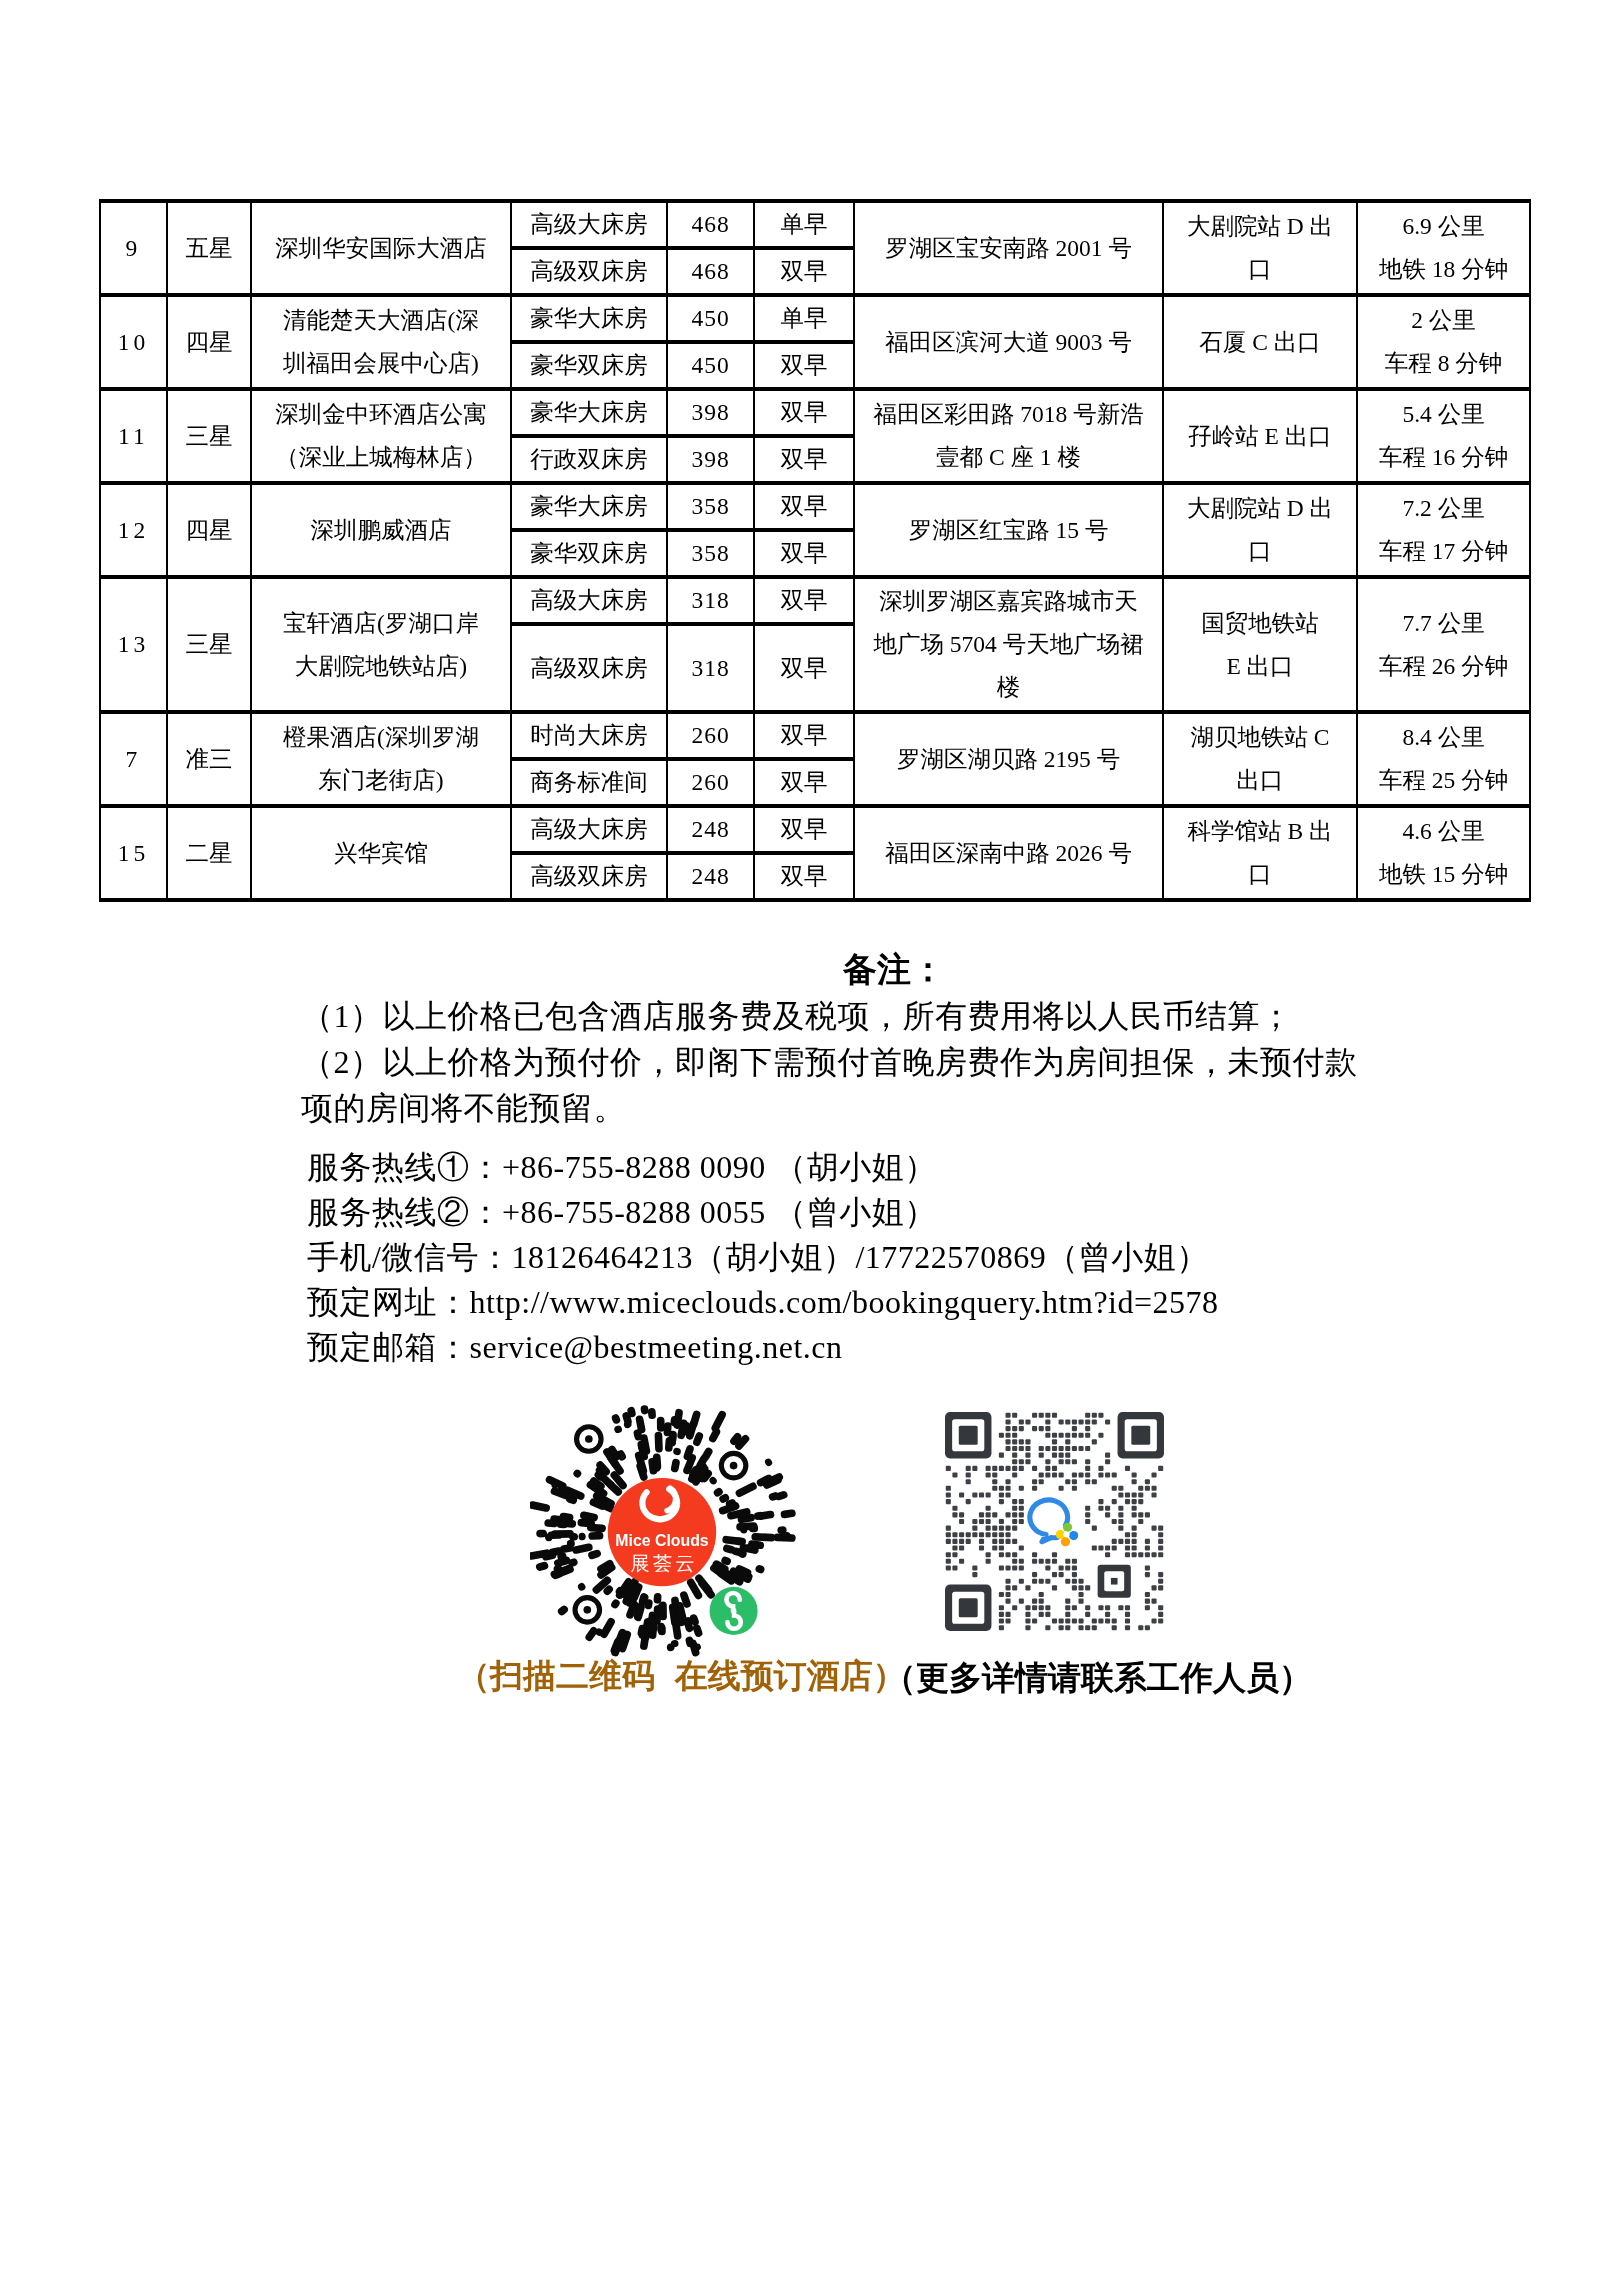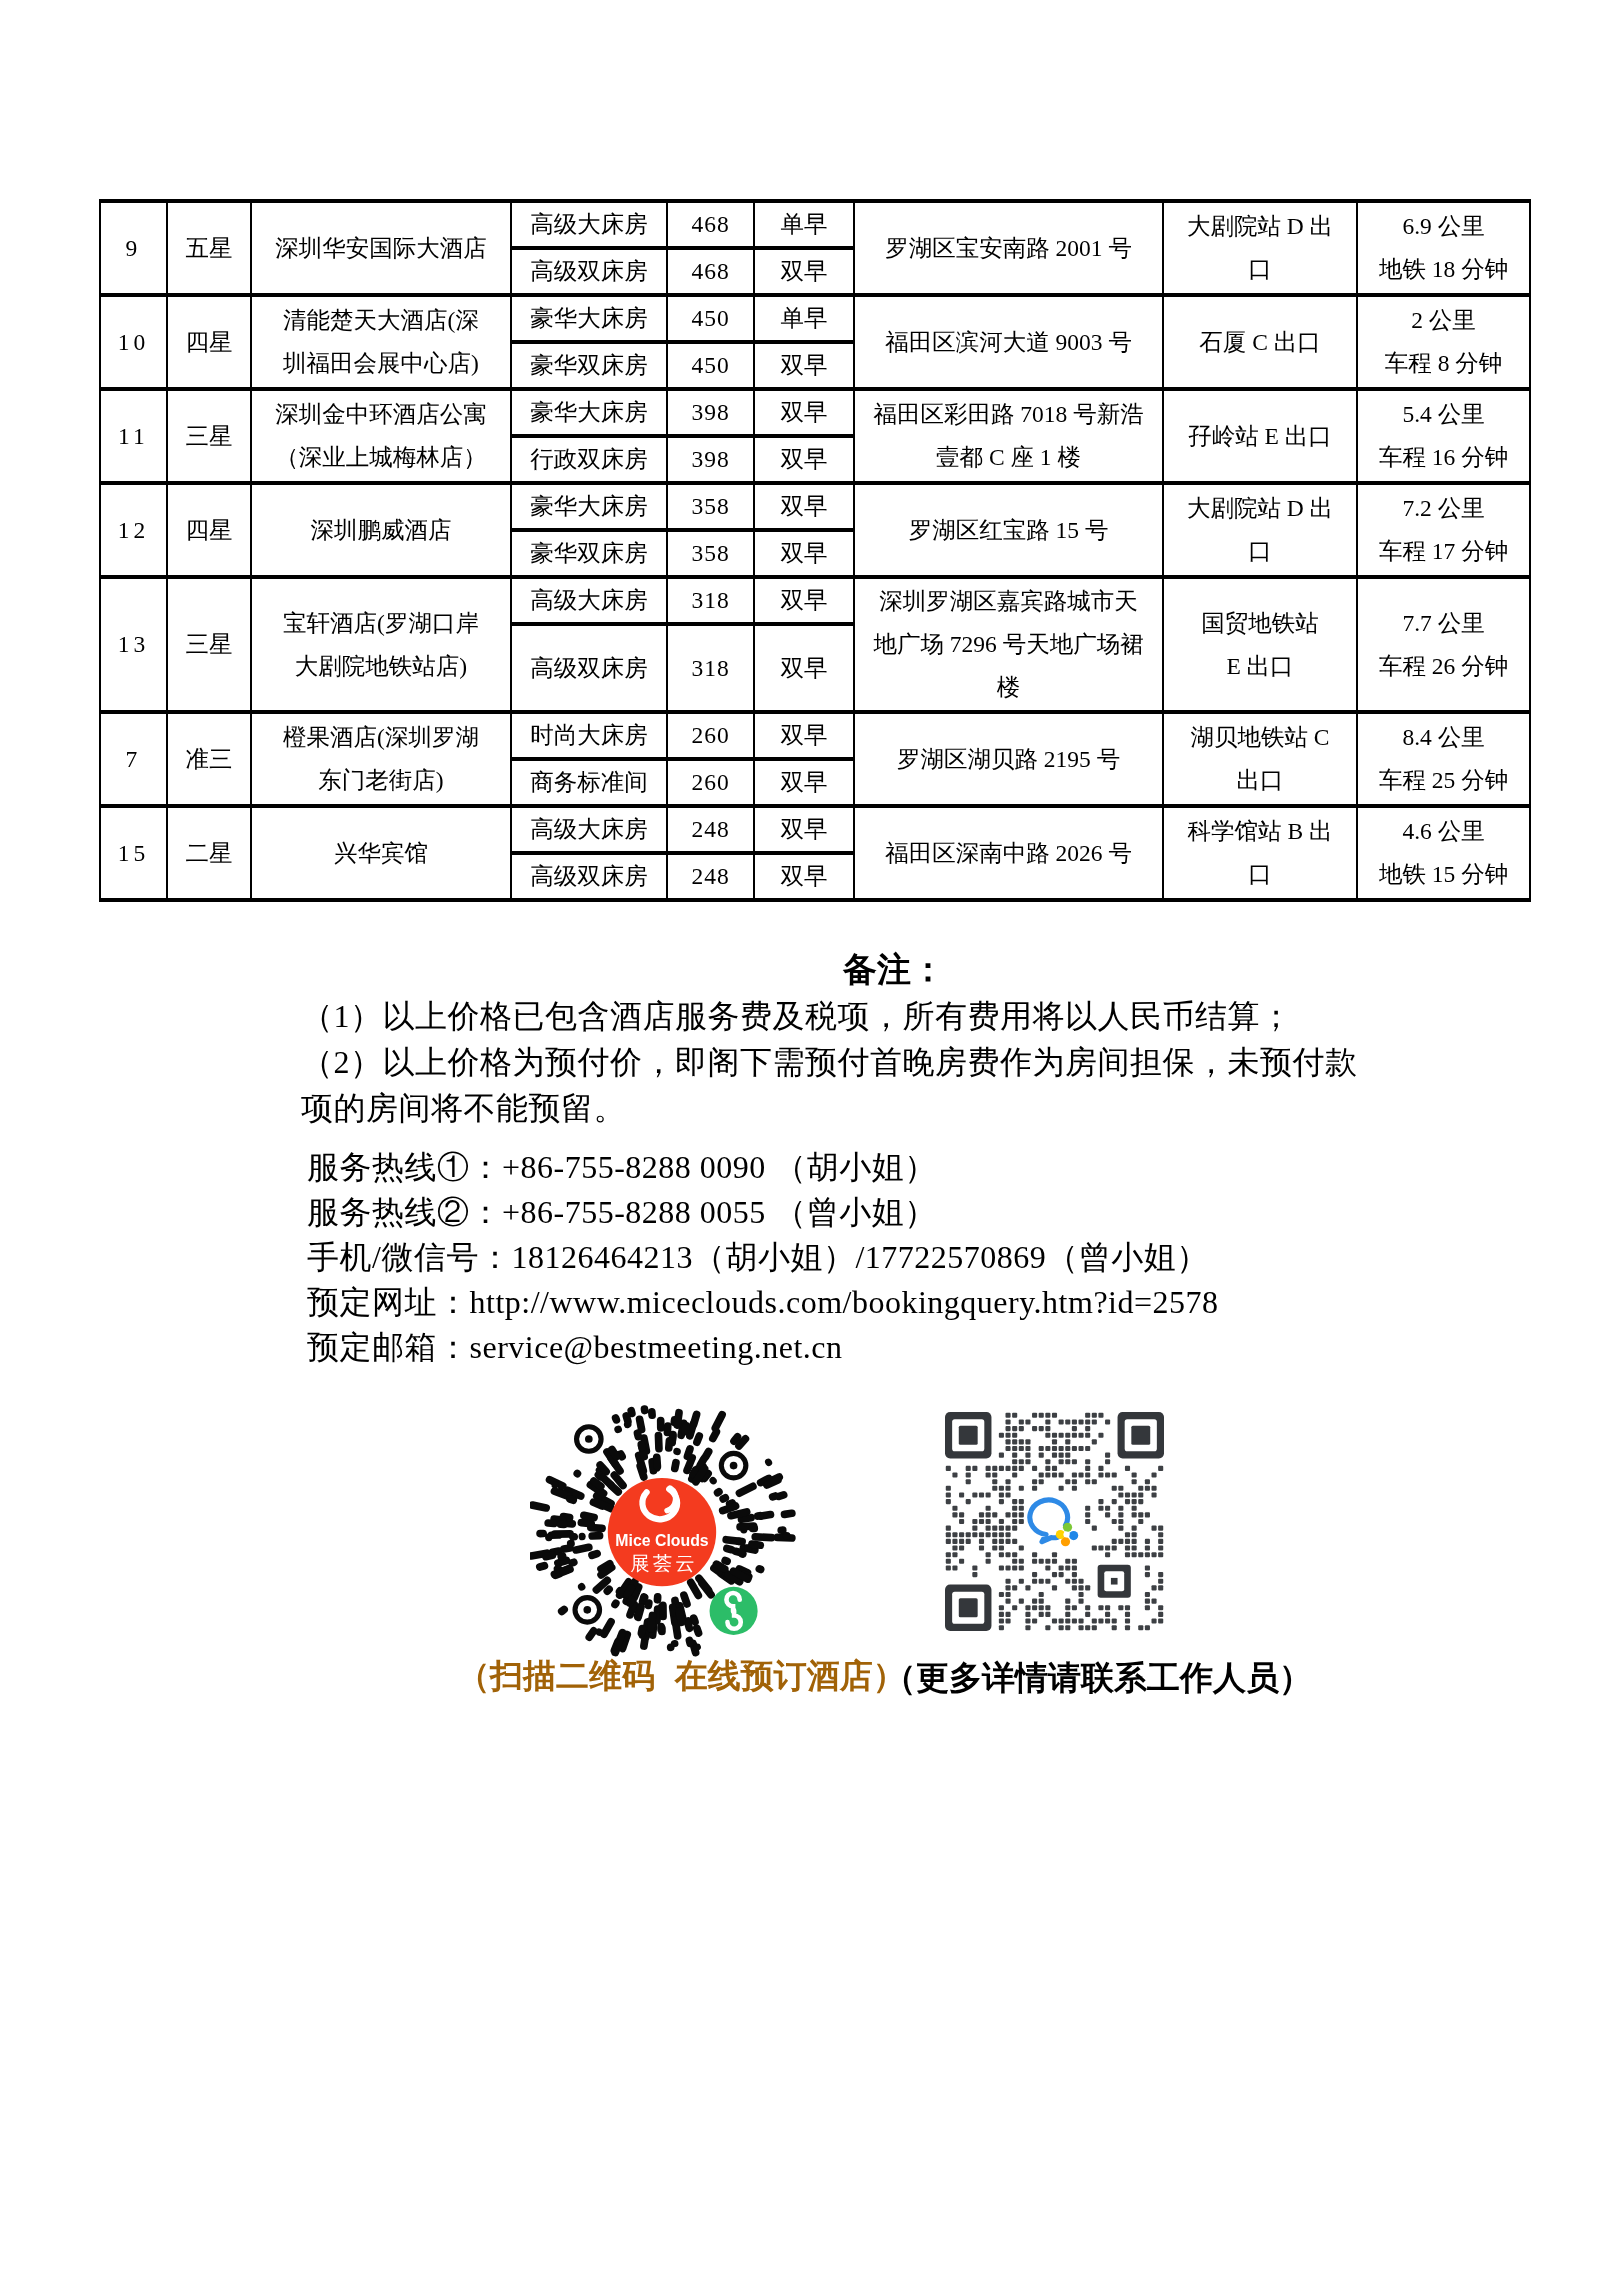--- a/index.html
+++ b/index.html
@@ -161,21 +161,21 @@
         </tr>
         <tr style="height: 43px;">
           <td class="c-no" rowspan="2">13</td>
           <td class="c-star" rowspan="2">三星</td>
           <td class="c-hotel" rowspan="2">宝轩酒店(罗湖口岸
 大剧院地铁站店)</td>
           <td class="c-room">高级大床房</td>
           <td class="c-price">318</td>
           <td class="c-bf">双早</td>
           <td class="c-addr" rowspan="2">深圳罗湖区嘉宾路城市天
-地广场 7296 号天地广场裙
+地广场 5704 号天地广场裙
 楼</td>
           <td class="c-metro" rowspan="2">国贸地铁站
 E 出口</td>
           <td class="c-dist" rowspan="2">7.7 公里
 车程 26 分钟</td>
         </tr>
         <tr style="height: 88px;">
           <td class="c-room">高级双床房</td>
           <td class="c-price">318</td>
           <td class="c-bf">双早</td>

